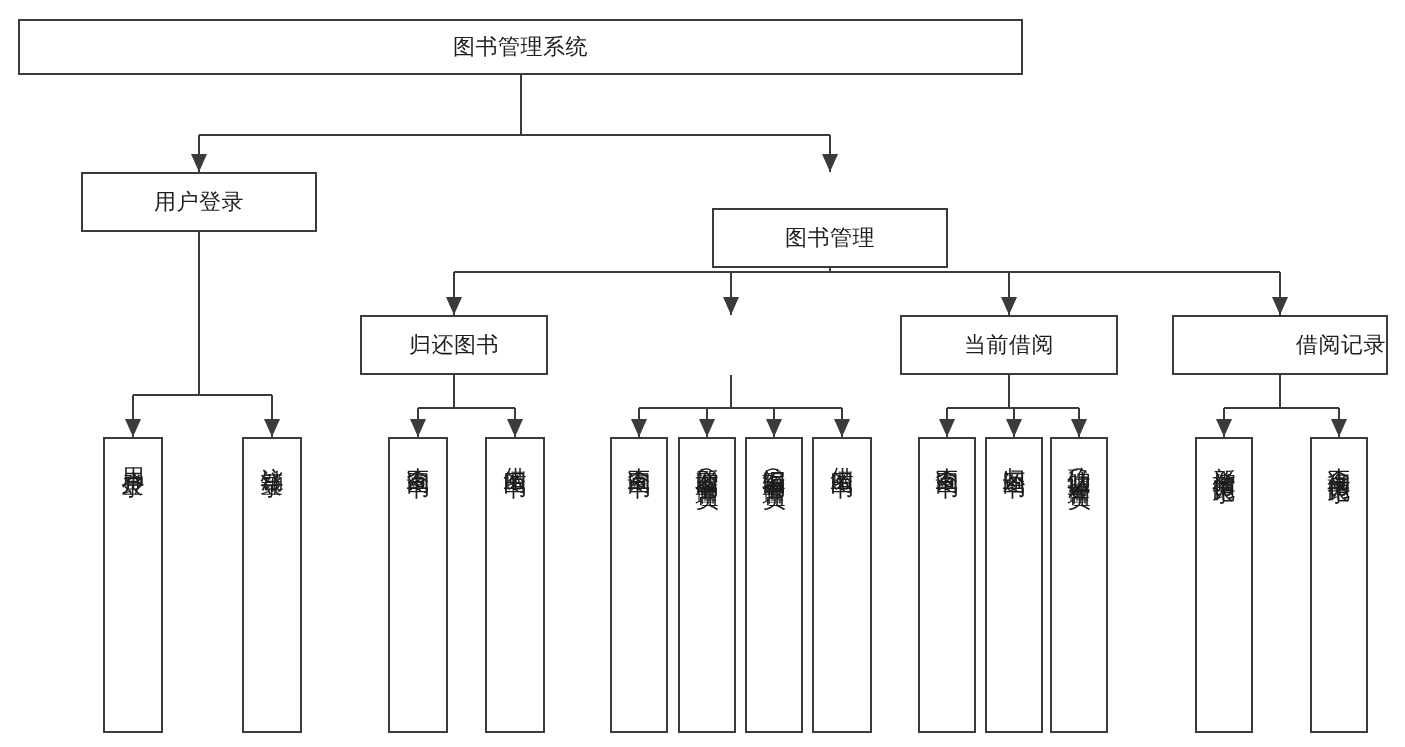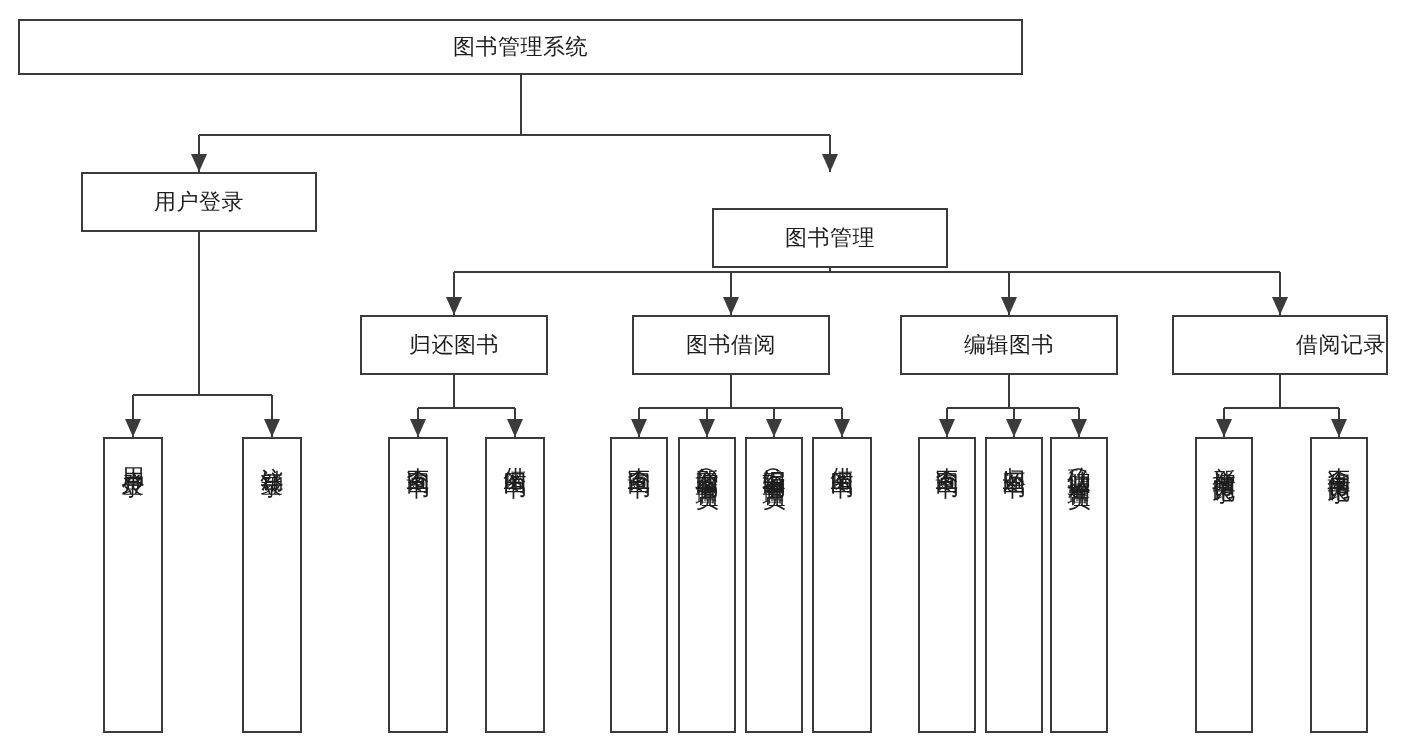--- a/index.html
+++ b/index.html
@@ -132,25 +132,22 @@
   <div class="node horiz" style="left:81px;top:172px;width:236px;height:60px;">
     <span class="label">用户登录</span>
   </div>
   <div class="node horiz" style="left:712px;top:172px;width:236px;height:60px;margin-top:36px;">
     <span class="label">图书管理</span>
   </div>
 
   <div class="node horiz" style="left:360px;top:315px;width:188px;height:60px;">
     <span class="label">归还图书</span>
   </div>
-  <div class="node horiz" style="left:632px;top:315px;width:198px;height:60px;">
-    <span class="label">图书借阅</span>
-  </div>
   <div class="node horiz" style="left:900px;top:315px;width:218px;height:60px;">
-    <span class="label">编辑图书</span>
+    <span class="label">当前借阅</span>
   </div>
   <div class="node horiz" style="left:1172px;top:315px;width:216px;height:60px;justify-content:flex-end;">
     <span class="label">借阅记录</span>
   </div>
 
   <div class="node vert" style="left:103px;top:437px;width:60px;height:296px;">
     <span class="label">用户登录</span>
   </div>
   <div class="node vert" style="left:242px;top:437px;width:60px;height:296px;">
     <span class="label">注销登录</span>

